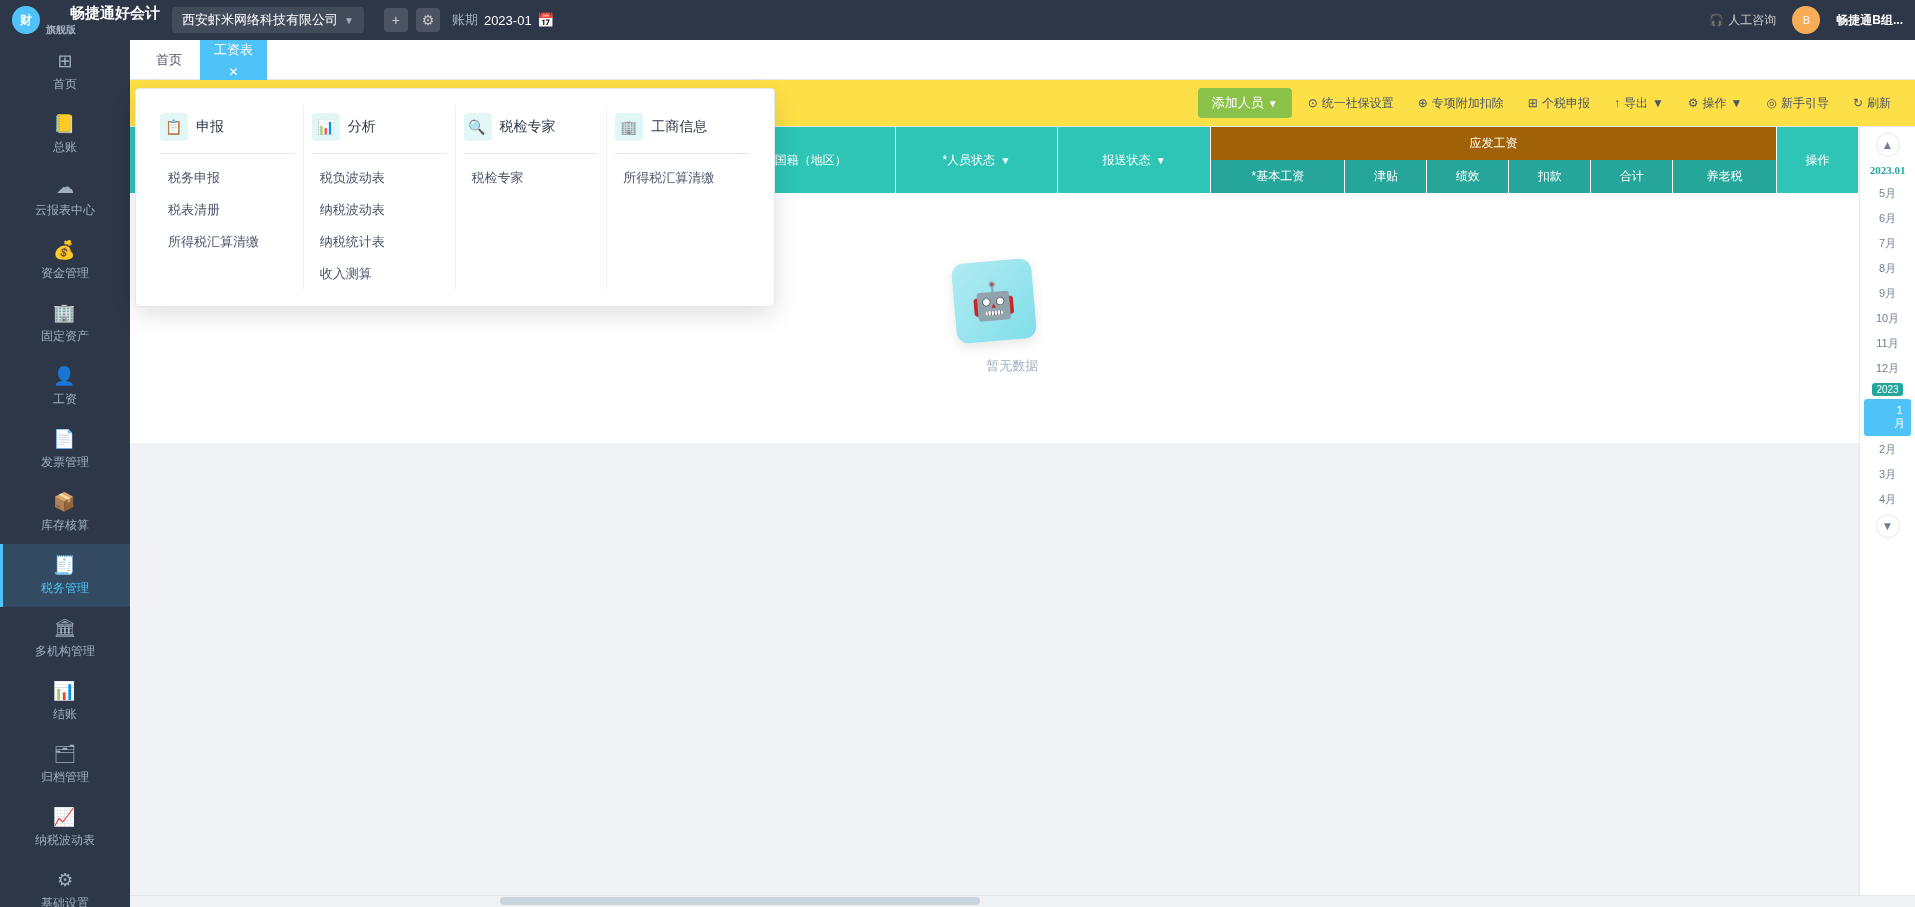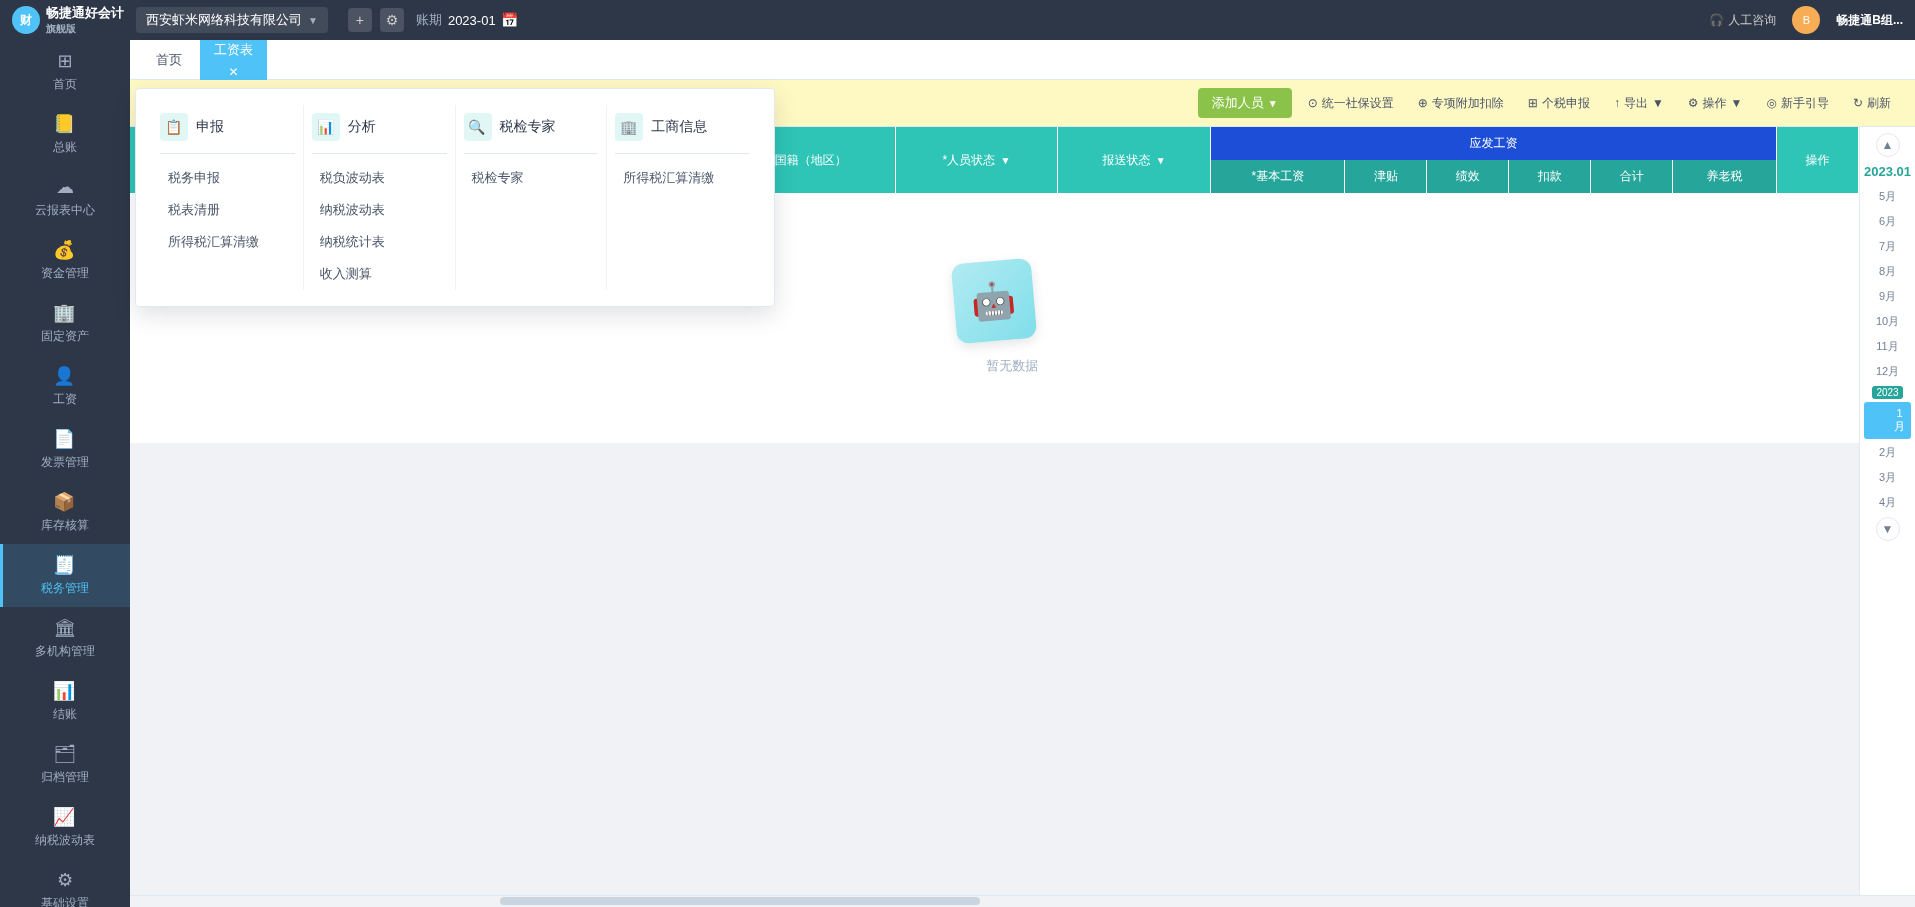--- a/index.html
+++ b/index.html
@@ -26,21 +26,21 @@
       min-width: 110px;
     }
     .logo-icon {
       width: 28px; height: 28px;
       background: #4fc3f7;
       border-radius: 50%;
       display: flex; align-items: center; justify-content: center;
       color: white; font-size: 12px;
     }
     .logo-text { display: flex; flex-direction: column; }
-    .logo-main { font-size: 13px; color: white; }
+    .logo-main { font-size: 15px; color: white; margin-left: 24px; }
     .logo-sub { font-size: 10px; color: #a0aec0; }
 
     .company-selector {
       display: flex; align-items: center; gap: 6px;
       background: rgba(255,255,255,0.1);
       border-radius: 4px;
       padding: 4px 10px;
       color: white;
       font-size: 13px;
       cursor: pointer;
@@ -140,21 +140,21 @@
     }
     .tab-item.active {
       background: #4fc3f7;
       color: white;
       display: flex; align-items: center; gap: 6px; flex-direction: column;
     }
     .tab-close { font-size: 12px; cursor: pointer; }
 
     
     .toolbar {
-      background: #fef9c3;
+      background: #fde047;
       padding: 8px 16px;
       display: flex;
       align-items: center;
       gap: 8px;
       border-bottom: 1px solid #e2e8f0;
     }
     .search-input-wrap {
       display: flex; align-items: center;
       border: 1px solid #e2e8f0;
       border-radius: 4px;
@@ -543,21 +543,21 @@
                 <span>国籍（地区）</span>
               </th>
               <th rowspan="2">
                 <span>*人员状态</span>
                 <span class="filter-icon">▼</span>
               </th>
               <th rowspan="2">
                 <span>报送状态</span>
                 <span class="filter-icon">▼</span>
               </th>
-              <th colspan="6" style="background: #1d4ed8;">
+              <th colspan="6" style="background: #a16207;">
                 <span>应发工资</span>
               </th>
               <th rowspan="2">
                 <span>操作</span>
               </th>
             </tr>
             <tr>
               <th class="sub-header">
                 <span>*基本工资</span>
               </th>
@@ -586,21 +586,21 @@
                   <span class="empty-text">暂无数据</span>
                 </div>
               </td>
             </tr>
           </tbody>
         </table>
       </div>
 
       <div class="timeline-panel">
         <div class="timeline-nav-btn">▲</div>
-        <div class="timeline-month" style="color:#26a69a; font-weight:bold; font-size:13px;">2023.01</div>
+        <div class="timeline-month" style="color:#26a69a; font-weight:bold; font-size:11px;font-family:Liberation Serif, serif;">2023.01</div>
         <div class="timeline-month">5月</div>
         <div class="timeline-month">6月</div>
         <div class="timeline-month">7月</div>
         <div class="timeline-month">8月</div>
         <div class="timeline-month">9月</div>
         <div class="timeline-month">10月</div>
         <div class="timeline-month">11月</div>
         <div class="timeline-month">12月</div>
         <div class="timeline-year">2023</div>
         <div class="timeline-month active">1月</div>

